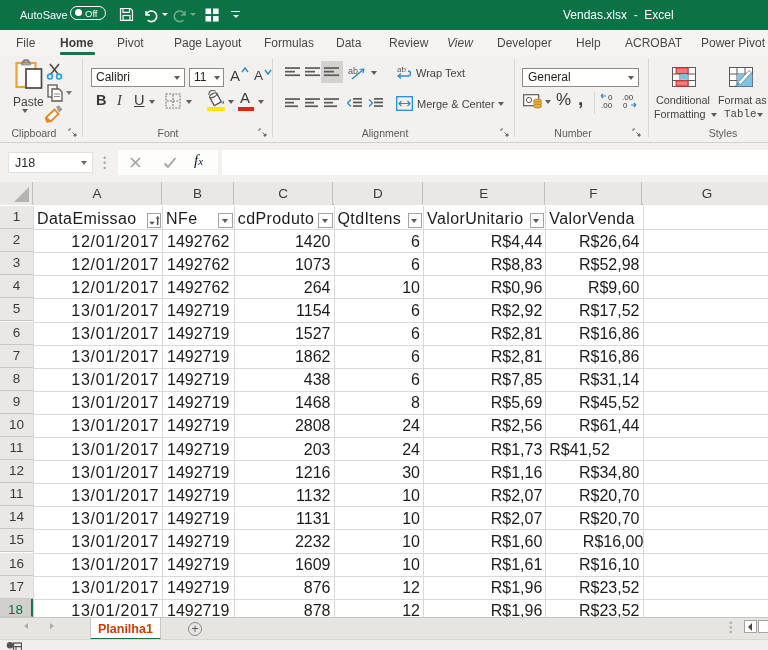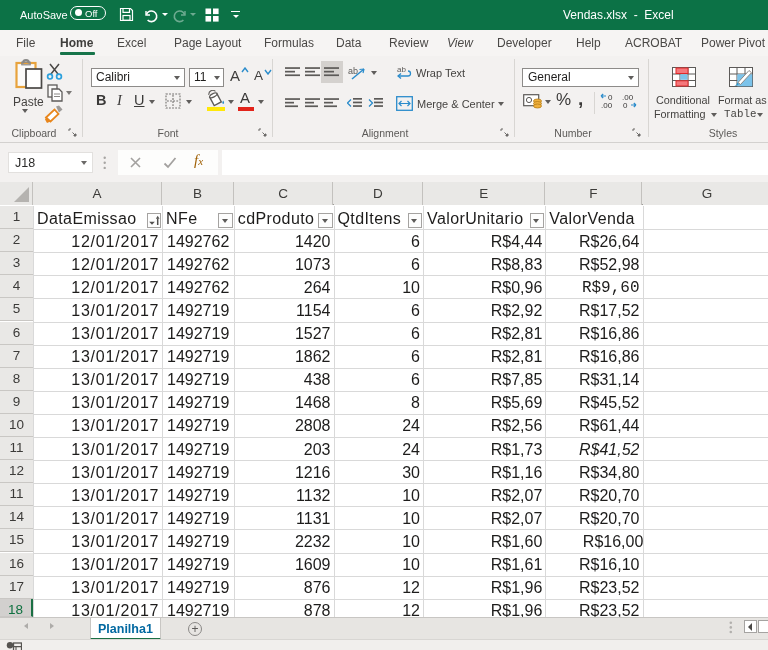--- a/index.html
+++ b/index.html
@@ -65,21 +65,21 @@
         <rect x="0.5" y="8" width="5.6" height="5.6" fill="#fff"></rect>
         <rect x="8" y="8" width="5.6" height="5.6" fill="#fff"></rect>
       </svg>
 <div class="abs" style="left:231px;top:11px;width:9px;height:1.4px;background:#fff;"></div>
 <div class="abs" style="left:232.5px;top:15px;width:0;height:0;border-left:3px solid transparent;border-right:3px solid transparent;border-top:3.5px solid #fff;"></div>
 <div class="t" style="left:563px;top:7.5px;">Vendas.xlsx&nbsp; - &nbsp;Excel</div>
 </div>
 <div id="tabrow" class="abs">
 <div class="rtab" style="left:16px;">File</div>
 <div class="rtab" style="left:60px;font-weight:bold;color:#3f3e3c;">Home</div>
-<div class="rtab" style="left:117px;">Excel</div>
+<div class="rtab" style="left:117px;">Pivot</div>
 <div class="rtab" style="left:174px;">Page Layout</div>
 <div class="rtab" style="left:264px;">Formulas</div>
 <div class="rtab" style="left:336px;">Data</div>
 <div class="rtab" style="left:389px;">Review</div>
 <div class="rtab" style="left:447px;font-style:italic;">View</div>
 <div class="rtab" style="left:497px;">Developer</div>
 <div class="rtab" style="left:576px;">Help</div>
 <div class="rtab" style="left:625px;">ACROBAT</div>
 <div class="rtab" style="left:701px;">Power Pivot</div>
 <div class="abs" style="left:60px;top:22px;width:35px;height:3px;background:#17744a;border-radius:1px;"></div>
@@ -279,21 +279,21 @@
         <circle cx="1.7" cy="6.8" r="1.2" fill="#a7a5a3"></circle>
         <circle cx="1.7" cy="11.9" r="1.2" fill="#a7a5a3"></circle>
       </svg>
 <div class="abs" style="left:118px;top:6.5px;width:100px;height:25px;background:#fdfdfc;"></div>
 <svg class="abs" style="left:129px;top:13px;" width="13" height="13">
         <path d="M2 2 L11 11 M11 2 L2 11" stroke="#a3a19f" stroke-width="1.6"></path>
       </svg>
 <svg class="abs" style="left:163px;top:13px;" width="14" height="13">
         <path d="M1.5 7.5 L5 11 L12.5 2" stroke="#a3a19f" stroke-width="1.8" fill="none"></path>
       </svg>
-<div class="abs" style="left:194px;top:9px;font-family:'Liberation Serif',serif;font-style:italic;font-size:15px;color:#a16207;">f<span style="font-size:11px;">x</span></div>
+<div class="abs" style="left:194px;top:9px;font-family:'Liberation Serif',serif;font-style:italic;font-size:15px;color:#0f172a;">f<span style="font-size:11px;">x</span></div>
 <div id="finput"></div>
 </div>
 <div id="sheet" class="abs">
 <div class="abs" style="left:0;top:0;width:768px;height:23px;background:#e9e8e6;border-bottom:1px solid #9e9c99;"></div>
 <div class="colhdr" style="left:33px;width:129px;">A</div>
 <div class="colhdr" style="left:162px;width:71.80000000000001px;">B</div>
 <div class="colhdr" style="left:233.8px;width:99.69999999999999px;">C</div>
 <div class="colhdr" style="left:333.5px;width:89.5px;">D</div>
 <div class="colhdr" style="left:423px;width:122.29999999999995px;">E</div>
 <div class="colhdr" style="left:545.3px;width:97.20000000000005px;">F</div>
@@ -374,21 +374,21 @@
 <div class="cell" style="left:167px;top:73.70px;width:62.80000000000001px;text-align:left;">1492762</div>
 <div class="cell" style="left:237.8px;top:73.70px;width:92.7px;text-align:right;">1073</div>
 <div class="cell" style="left:337.5px;top:73.70px;width:82.5px;text-align:right;">6</div>
 <div class="cell" style="left:427px;top:73.70px;width:115.3px;text-align:right;">R$8,83</div>
 <div class="cell" style="left:549.3px;top:73.70px;width:90.2px;text-align:right;">R$52,98</div>
 <div class="cell" style="left:37px;top:96.80px;width:122.3px;text-align:right;letter-spacing:0.8px;">12/01/2017</div>
 <div class="cell" style="left:167px;top:96.80px;width:62.80000000000001px;text-align:left;">1492762</div>
 <div class="cell" style="left:237.8px;top:96.80px;width:92.7px;text-align:right;">264</div>
 <div class="cell" style="left:337.5px;top:96.80px;width:82.5px;text-align:right;">10</div>
 <div class="cell" style="left:427px;top:96.80px;width:115.3px;text-align:right;">R$0,96</div>
-<div class="cell" style="left:549.3px;top:96.80px;width:90.2px;text-align:right;font-family:Liberation Mono, monospace;">R$9,60</div>
+<div class="cell" style="left:549.3px;top:96.80px;width:90.2px;text-align:right;">R$9,60</div>
 <div class="cell" style="left:37px;top:119.90px;width:122.3px;text-align:right;letter-spacing:0.8px;">13/01/2017</div>
 <div class="cell" style="left:167px;top:119.90px;width:62.80000000000001px;text-align:left;">1492719</div>
 <div class="cell" style="left:237.8px;top:119.90px;width:92.7px;text-align:right;">1154</div>
 <div class="cell" style="left:337.5px;top:119.90px;width:82.5px;text-align:right;">6</div>
 <div class="cell" style="left:427px;top:119.90px;width:115.3px;text-align:right;">R$2,92</div>
 <div class="cell" style="left:549.3px;top:119.90px;width:90.2px;text-align:right;">R$17,52</div>
 <div class="cell" style="left:37px;top:143.00px;width:122.3px;text-align:right;letter-spacing:0.8px;">13/01/2017</div>
 <div class="cell" style="left:167px;top:143.00px;width:62.80000000000001px;text-align:left;">1492719</div>
 <div class="cell" style="left:237.8px;top:143.00px;width:92.7px;text-align:right;">1527</div>
 <div class="cell" style="left:337.5px;top:143.00px;width:82.5px;text-align:right;">6</div>
@@ -416,21 +416,21 @@
 <div class="cell" style="left:167px;top:235.40px;width:62.80000000000001px;text-align:left;">1492719</div>
 <div class="cell" style="left:237.8px;top:235.40px;width:92.7px;text-align:right;">2808</div>
 <div class="cell" style="left:337.5px;top:235.40px;width:82.5px;text-align:right;">24</div>
 <div class="cell" style="left:427px;top:235.40px;width:115.3px;text-align:right;">R$2,56</div>
 <div class="cell" style="left:549.3px;top:235.40px;width:90.2px;text-align:right;">R$61,44</div>
 <div class="cell" style="left:37px;top:258.50px;width:122.3px;text-align:right;letter-spacing:0.8px;">13/01/2017</div>
 <div class="cell" style="left:167px;top:258.50px;width:62.80000000000001px;text-align:left;">1492719</div>
 <div class="cell" style="left:237.8px;top:258.50px;width:92.7px;text-align:right;">203</div>
 <div class="cell" style="left:337.5px;top:258.50px;width:82.5px;text-align:right;">24</div>
 <div class="cell" style="left:427px;top:258.50px;width:115.3px;text-align:right;">R$1,73</div>
-<div class="cell" style="left:549.3px;top:258.50px;width:90.2px;text-align:right;font-style:italic;">R$41,52</div>
+<div class="cell" style="left:549.3px;top:258.50px;width:90.2px;text-align:left;">R$41,52</div>
 <div class="cell" style="left:37px;top:281.60px;width:122.3px;text-align:right;letter-spacing:0.8px;">13/01/2017</div>
 <div class="cell" style="left:167px;top:281.60px;width:62.80000000000001px;text-align:left;">1492719</div>
 <div class="cell" style="left:237.8px;top:281.60px;width:92.7px;text-align:right;">1216</div>
 <div class="cell" style="left:337.5px;top:281.60px;width:82.5px;text-align:right;">30</div>
 <div class="cell" style="left:427px;top:281.60px;width:115.3px;text-align:right;">R$1,16</div>
 <div class="cell" style="left:549.3px;top:281.60px;width:90.2px;text-align:right;">R$34,80</div>
 <div class="cell" style="left:37px;top:304.70px;width:122.3px;text-align:right;letter-spacing:0.8px;">13/01/2017</div>
 <div class="cell" style="left:167px;top:304.70px;width:62.80000000000001px;text-align:left;">1492719</div>
 <div class="cell" style="left:237.8px;top:304.70px;width:92.7px;text-align:right;">1132</div>
 <div class="cell" style="left:337.5px;top:304.70px;width:82.5px;text-align:right;">10</div>
@@ -464,21 +464,21 @@
 <div class="cell" style="left:167px;top:420.20px;width:62.80000000000001px;text-align:left;">1492719</div>
 <div class="cell" style="left:237.8px;top:420.20px;width:92.7px;text-align:right;">878</div>
 <div class="cell" style="left:337.5px;top:420.20px;width:82.5px;text-align:right;">12</div>
 <div class="cell" style="left:427px;top:420.20px;width:115.3px;text-align:right;">R$1,96</div>
 <div class="cell" style="left:549.3px;top:420.20px;width:90.2px;text-align:right;">R$23,52</div>
 </div>
 <div id="sheettabs" class="abs">
 <div class="abs" style="left:23.5px;top:4.5px;width:0;height:0;border-top:3.5px solid transparent;border-bottom:3.5px solid transparent;border-right:4.5px solid #aeaca9;"></div>
 <div class="abs" style="left:49.5px;top:4.5px;width:0;height:0;border-top:3.5px solid transparent;border-bottom:3.5px solid transparent;border-left:4.5px solid #aeaca9;"></div>
 <div class="abs" style="left:90px;top:0;width:71px;height:22px;background:#fff;border-left:1px solid #c8c6c3;border-right:1px solid #c8c6c3;border-bottom:2.5px solid #1b7044;"></div>
-<div class="abs" style="left:98px;top:4px;font-size:12.5px;font-weight:bold;color:#0369a1;">Planilha1</div>
+<div class="abs" style="left:98px;top:4px;font-size:12.5px;font-weight:bold;color:#c2410c;">Planilha1</div>
 <div class="abs" style="left:188px;top:3.5px;width:14px;height:14px;border:1px solid #8a8886;border-radius:50%;color:#5c5a58;font-size:12px;line-height:13px;text-align:center;">+</div>
 <svg class="abs" style="left:728.5px;top:3px;" width="4" height="13">
         <circle cx="1.8" cy="1.8" r="1.3" fill="#b2b0ad"></circle>
         <circle cx="1.8" cy="6.4" r="1.3" fill="#b2b0ad"></circle>
         <circle cx="1.8" cy="11" r="1.3" fill="#b2b0ad"></circle>
       </svg>
 <div class="abs" style="left:744px;top:2px;width:12.5px;height:13px;background:#fff;border:1px solid #a5a3a1;"></div>
 <div class="abs" style="left:748px;top:5px;width:0;height:0;border-top:4px solid transparent;border-bottom:4px solid transparent;border-right:4.5px solid #4a4846;"></div>
 <div class="abs" style="left:758px;top:2px;width:10px;height:13px;background:#fff;border:1px solid #a5a3a1;border-right:none;"></div>
 </div>

